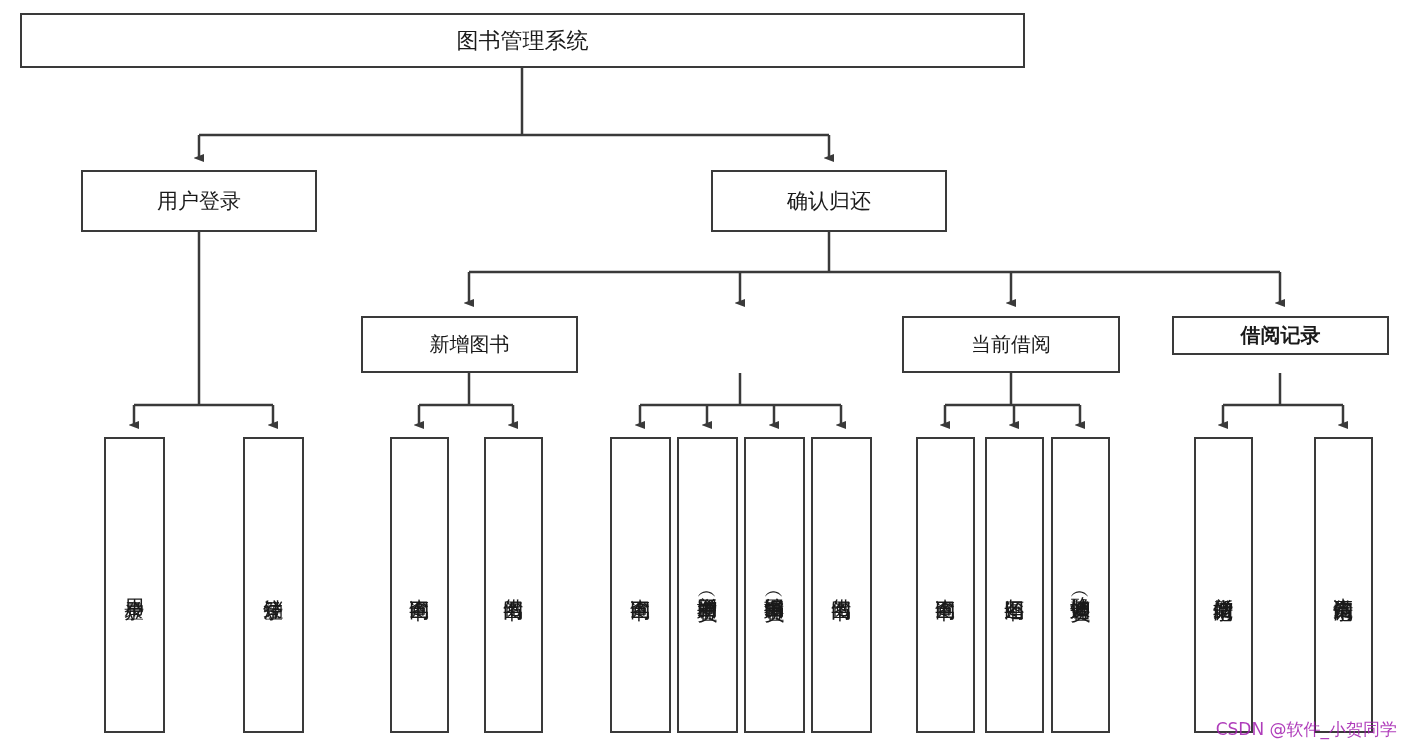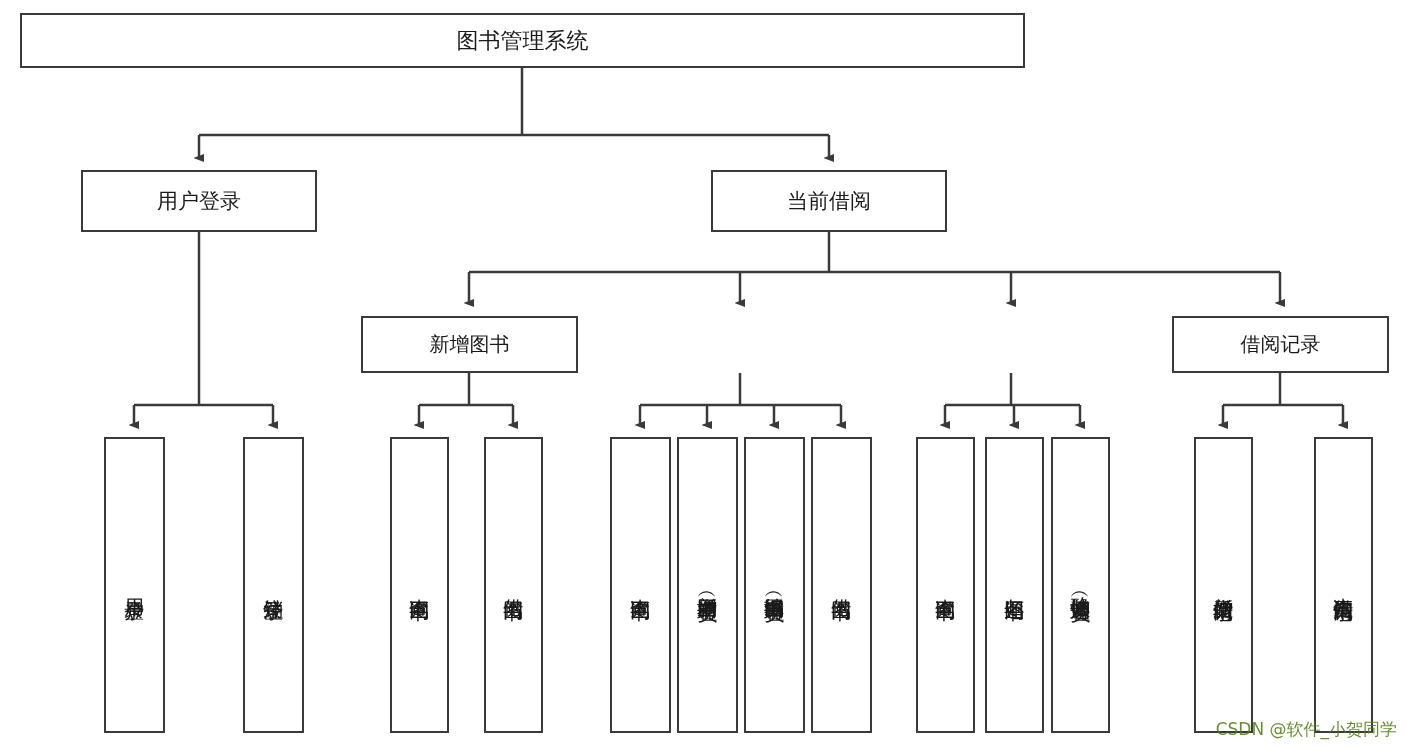--- a/index.html
+++ b/index.html
@@ -59,21 +59,21 @@
     width: 1405px;
     height: 747px;
     z-index: 1;
     pointer-events: none;
   }
   .watermark {
     position: absolute;
     right: 8px;
     bottom: 6px;
     font-size: 17px;
-    color: #4d7c0f;
+    color: #a21caf;
     opacity: 0.85;
     z-index: 3;
     white-space: nowrap;
   }
 </style>
 </head>
 <body>
 
 <div id="canvas">
 
@@ -128,27 +128,30 @@
   </svg>
 
   <div class="node root" style="left:20px; top:13px; width:1005px; height:55px;">
     <span>图书管理系统</span>
   </div>
 
   <div class="node lvl1" style="left:81px; top:170px; width:236px; height:62px;">
     <span>用户登录</span>
   </div>
   <div class="node lvl1" style="left:711px; top:170px; width:236px; height:62px;">
-    <span>当前借阅</span>
+    <span>确认归还</span>
   </div>
 
   <div class="node lvl2" style="left:361px; top:316px; width:217px; height:57px;">
     <span>新增图书</span>
   </div>
-  <div class="node lvl2" style="left:1172px; top:316px; width:217px; height:57px;">
+  <div class="node lvl2" style="left:902px; top:316px; width:218px; height:57px;">
+    <span>当前借阅</span>
+  </div>
+  <div class="node lvl2" style="left:1172px; top:316px; width:217px; height:39px;font-weight:bold;">
     <span>借阅记录</span>
   </div>
 
   <div class="node leaf" style="left:104px; top:437px; width:61px; height:296px;">
     <span class="txt">用户登录</span>
   </div>
   <div class="node leaf" style="left:243px; top:437px; width:61px; height:296px;">
     <span class="txt">注销登录</span>
   </div>
 

